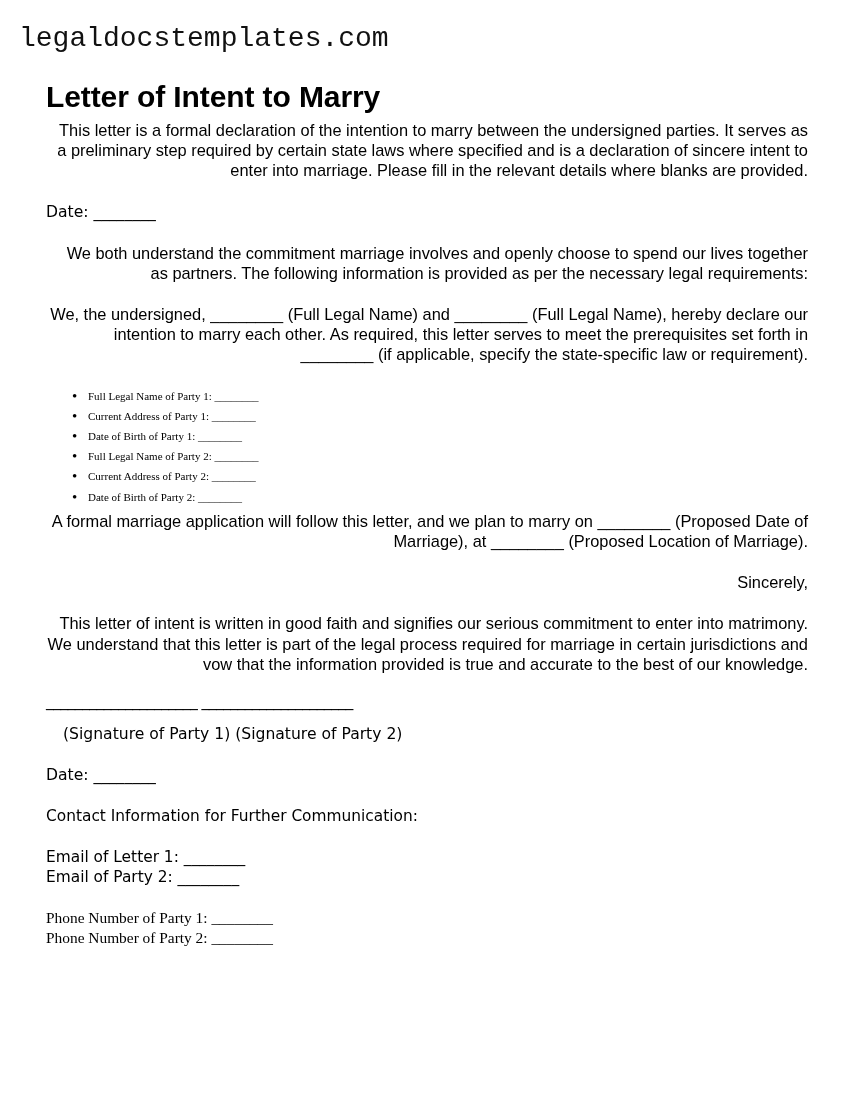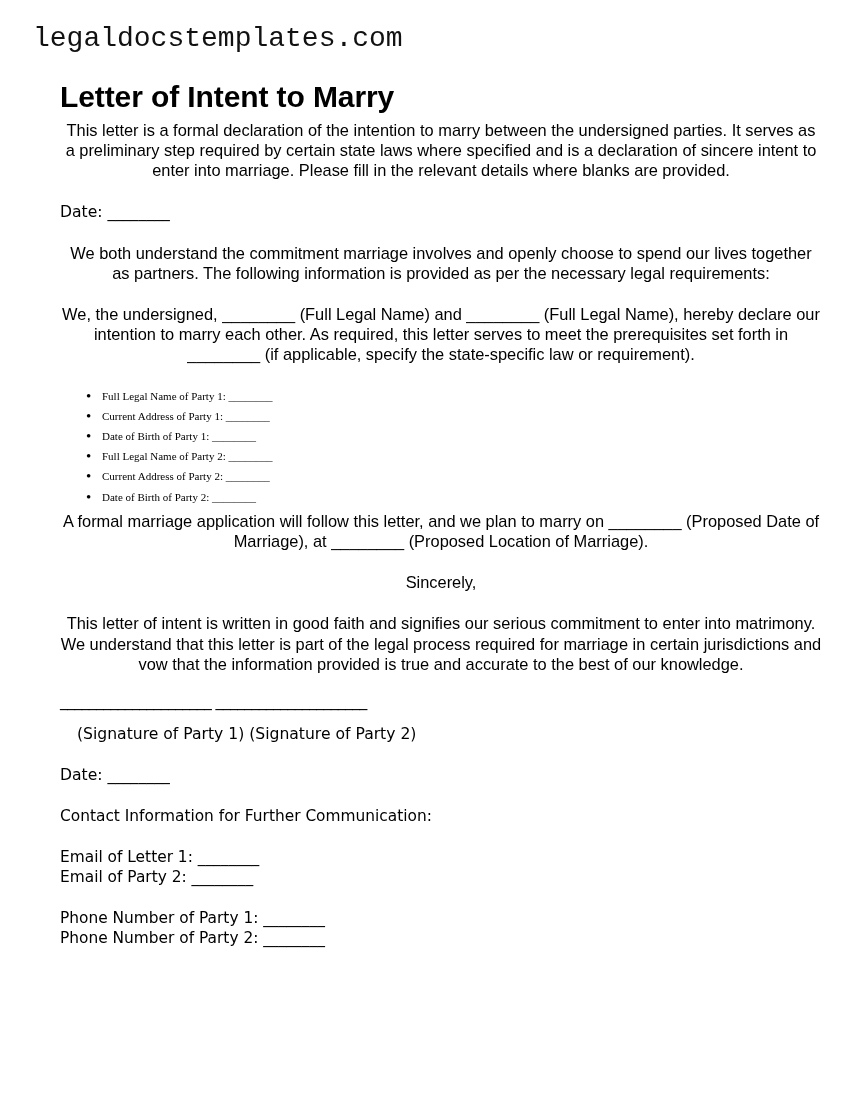--- a/index.html
+++ b/index.html
@@ -12,21 +12,21 @@
     height: 1100px;
     position: relative;
     overflow: hidden;
     font-family: "Liberation Sans", sans-serif;
     color: #000000;
     -webkit-font-smoothing: antialiased;
   }
 
   .page {
     position: absolute;
-    left: 14px;
+    left: 0;
     top: 0;
     width: 698px;
     height: 1100px;
     background: #ffffff;
   }
 
   .brand {
     position: absolute;
     left: 19px;
     top: 25px;
@@ -58,21 +58,21 @@
     top: 120px;
     width: 762px;
   }
 
   p.para {
     margin: 0 0 21px 0;
     font-family: "Liberation Sans", sans-serif;
     font-size: 16.4px;
     line-height: 20.2px;
     color: #000000;
-    text-align: center;
+    text-align: right;
   }
 
   ul.fields {
     margin: 0 0 4px 0;
     padding: 0 0 0 42px;
     list-style: none;
     font-family: Liberation Serif, serif;
     font-size: 11px;
     line-height: 20.2px;
   }
@@ -117,20 +117,21 @@
     white-space: nowrap;
   }
   .contact-block .pair {
     margin: 0 0 20px 0;
   }
   .contact-block .pair div {
     white-space: nowrap;
   }
   .contact-block .pair.last {
     margin-bottom: 16px;
+    font-family: Liberation Serif, serif;
   }
 
   .date-line {
     font-family: "DejaVu Sans", sans-serif;
     font-size: 15.6px;
     line-height: 20px;
     margin: 0 0 21px 0;
     white-space: nowrap;
   }
 </style>

